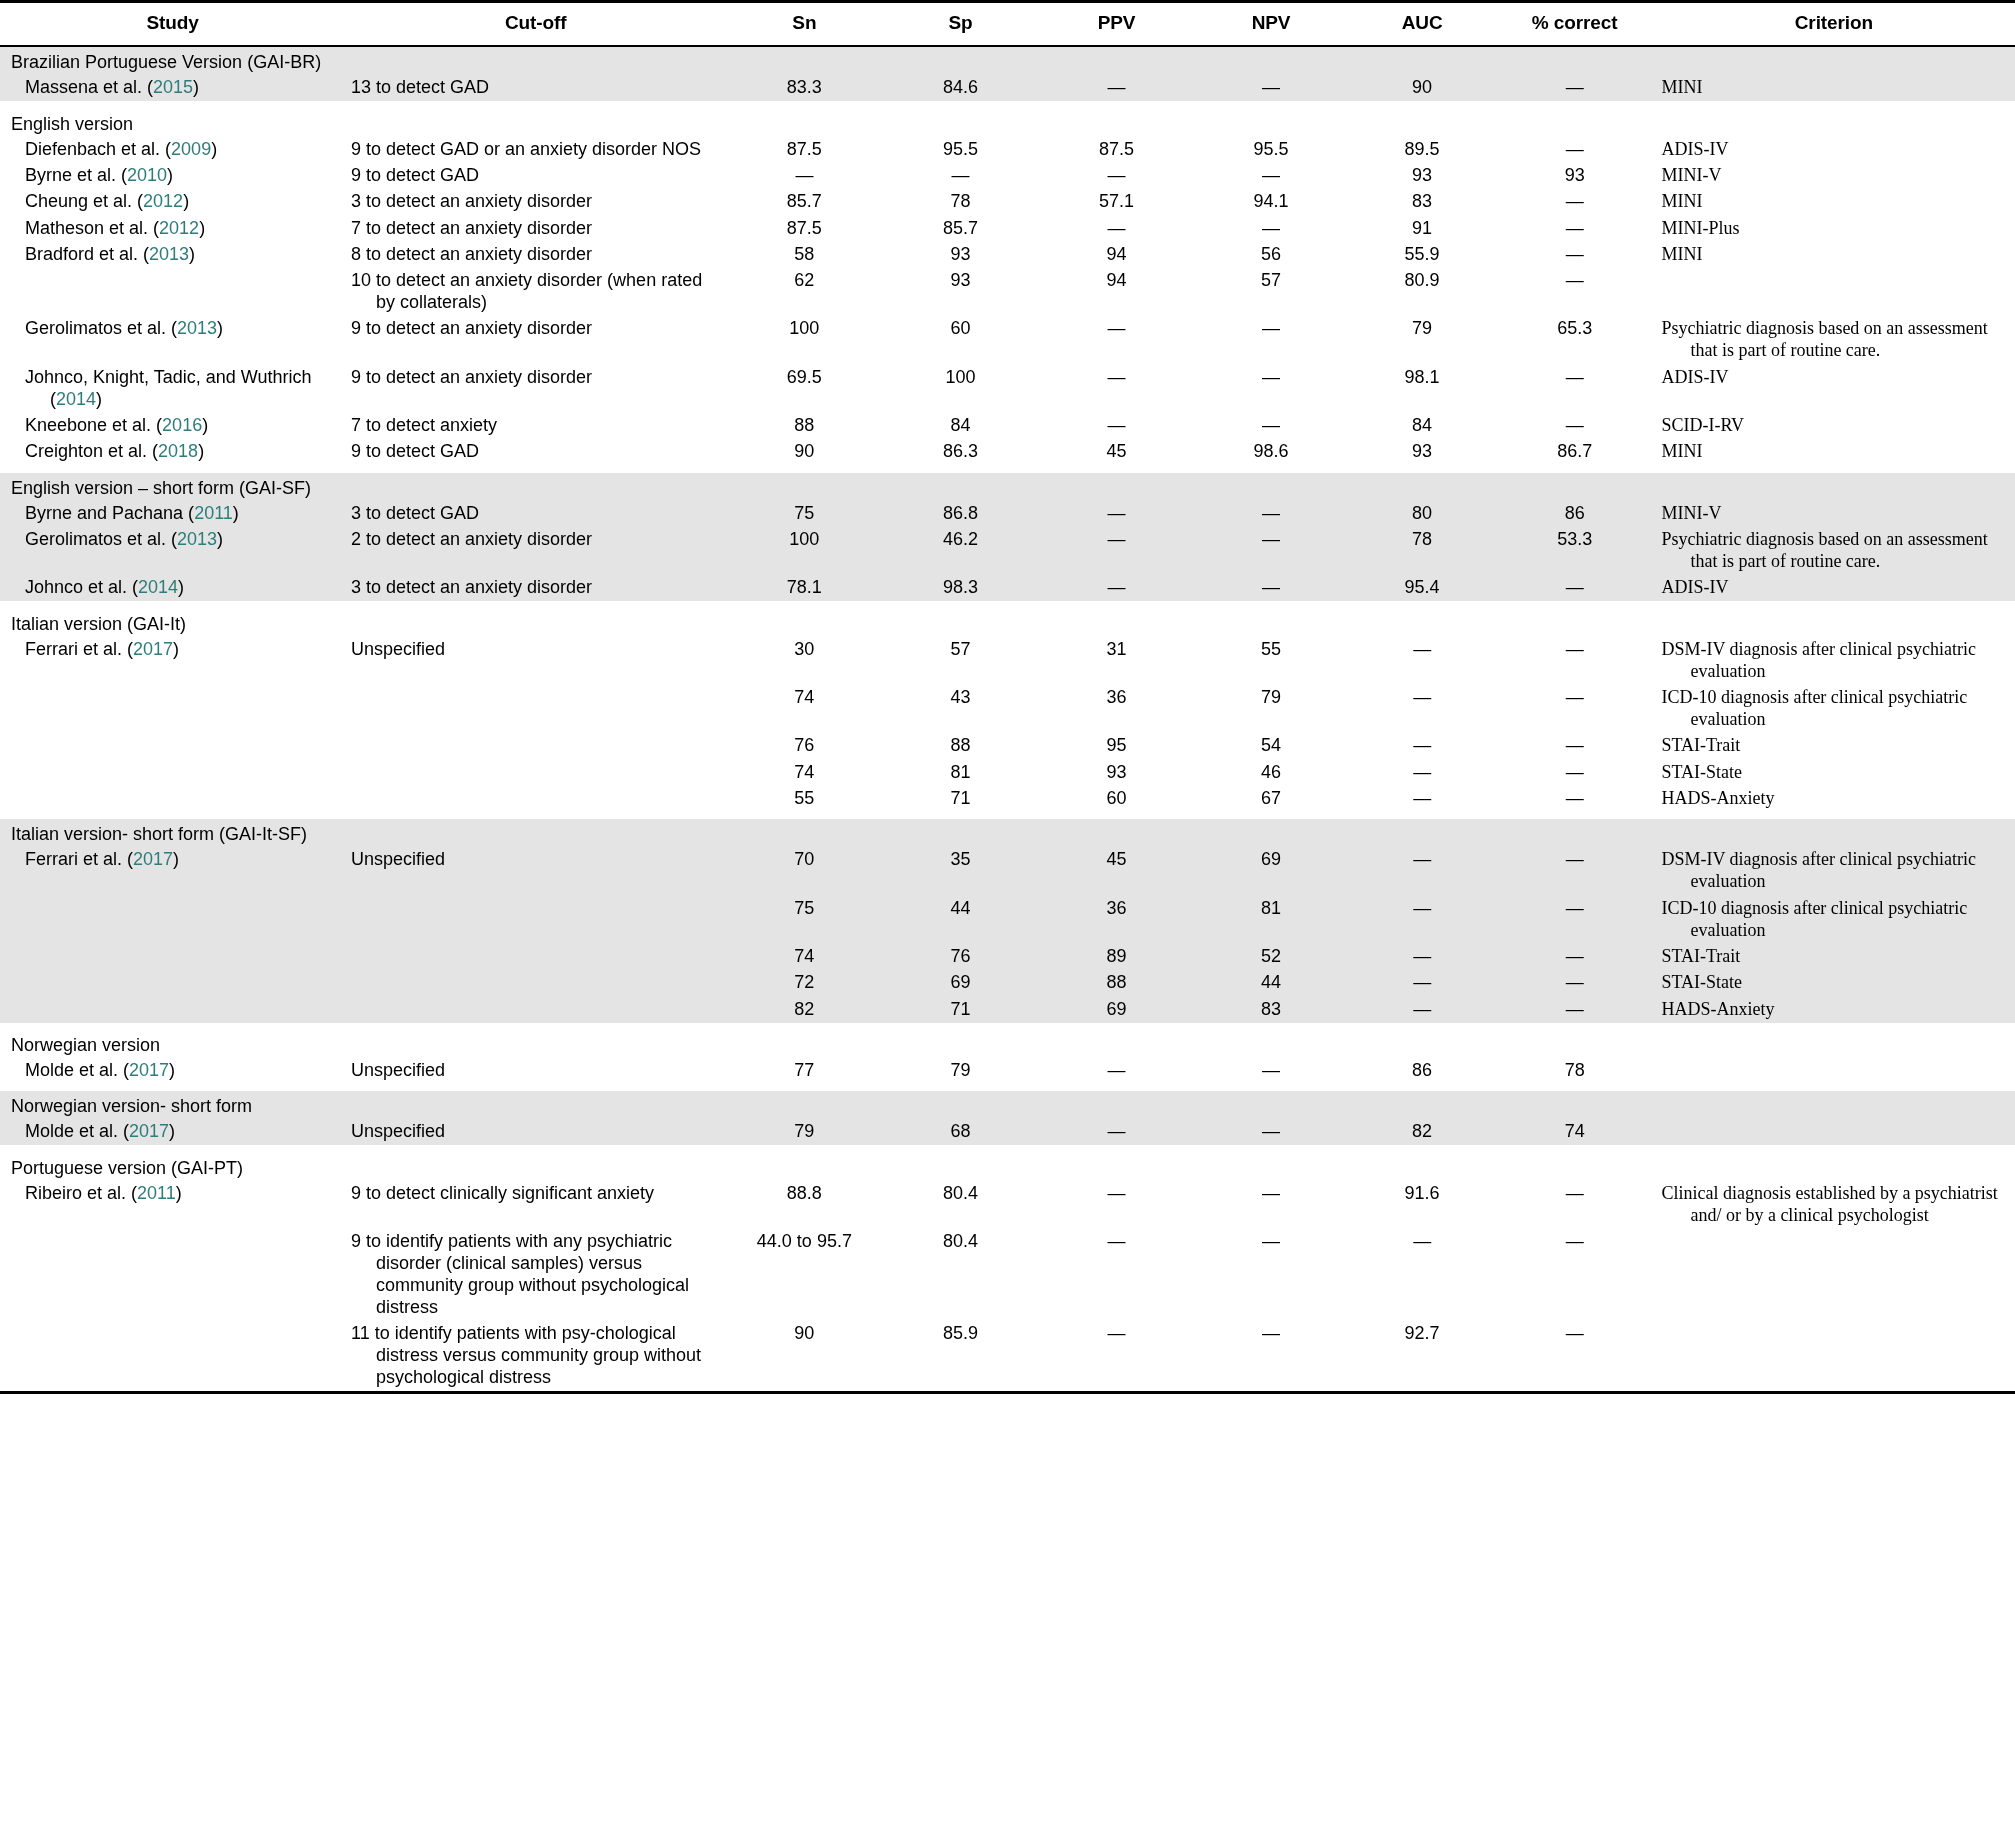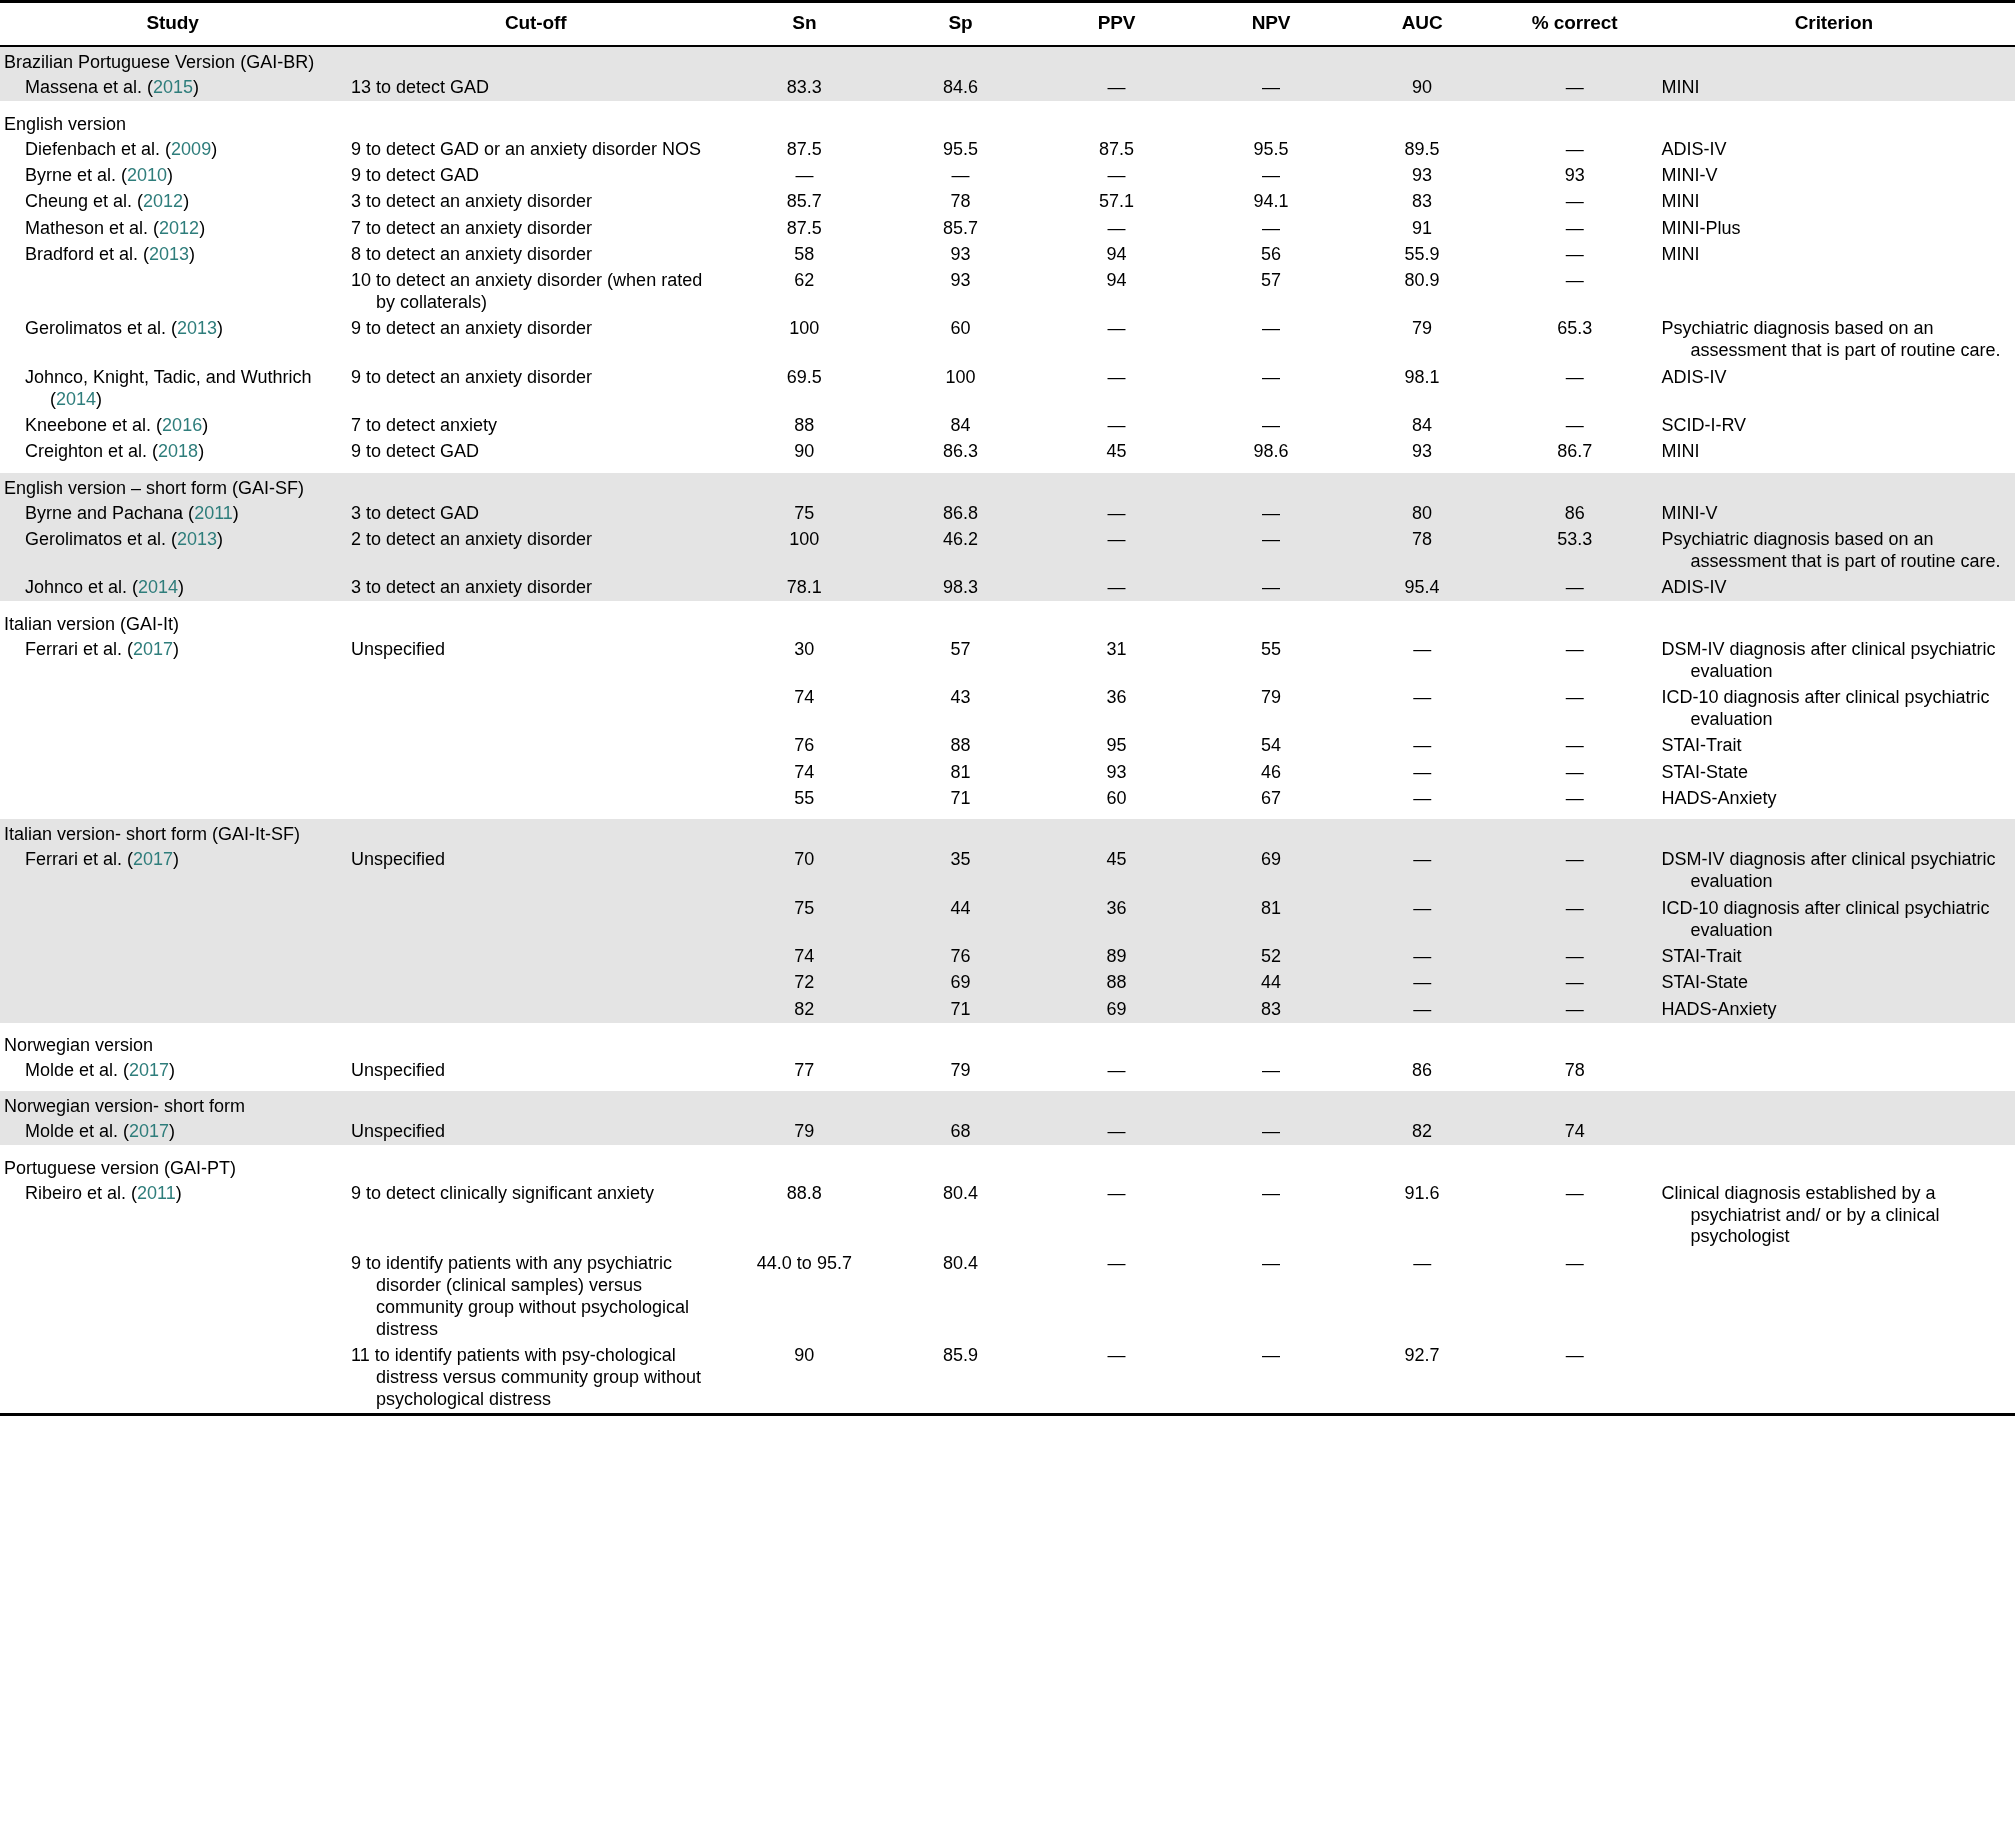--- a/index.html
+++ b/index.html
@@ -70,27 +70,28 @@
   
   .hangtext {
     padding-left: 25px;
     text-indent: -25px;
     display: block;
   }
   .hangtext2 {
     padding-left: 29px;
     text-indent: -29px;
     display: block;
+    font-family: Liberation Serif, serif;
   }
 
   tr.shaded td { background: #e4e4e4; }
   tr.plain td  { background: #ffffff; }
 
   tr.section td.study {
-    padding-left: 4px;
+    padding-left: 11px;
     padding-top: 5.1px;
     padding-bottom: 0.7px;
   }
   tr.spacer-s td { height: 7.3px; padding: 0; line-height: 0; font-size: 0; }
 
   .year { color: #2e7d7b; }
 
   tfoot td.bottom-rule {
     border-top: 3.6px solid #000;
     height: 0;

